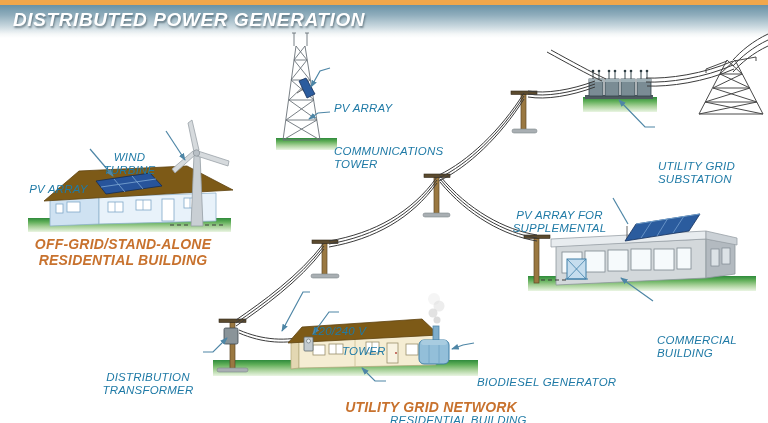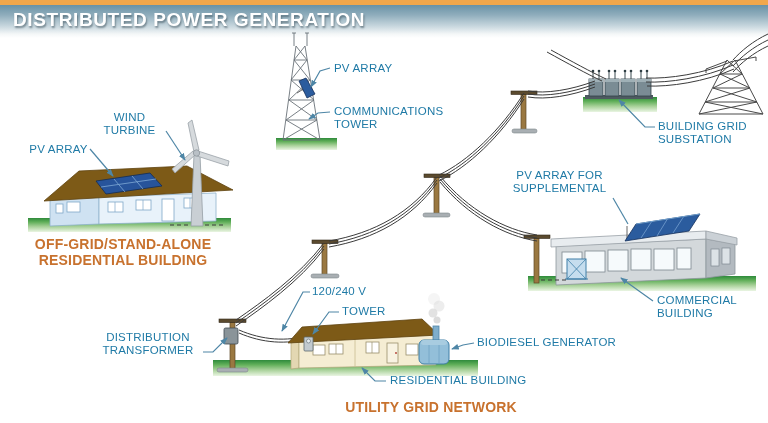--- a/index.html
+++ b/index.html
@@ -1,24 +1,24 @@
 <!DOCTYPE html>
 <html><head>
 <meta charset="utf-8">
 <style>
   html,body{margin:0;padding:0;background:#fff;}
   .stage{position:relative;width:768px;height:423px;background:#ffffff;overflow:hidden;
-         font-family:"Liberation Sans",sans-serif;}
+         font-family:"Liberation Sans",sans-serif;font-style:italic;}
   .topbar{position:absolute;top:0;left:0;width:768px;height:5px;background:#F2A74B;}
   .banner{position:absolute;top:5px;left:0;width:768px;height:33px;
           background:linear-gradient(to bottom,#6A92A6 0%,#8FADBC 30%,#C9D8DF 65%,#F4F7F8 88%,#ffffff 100%);}
   .title{position:absolute;top:9px;left:13px;font-size:19px;font-weight:bold;color:#ffffff;
          letter-spacing:0.6px;text-shadow:1px 1.5px 2px rgba(50,70,80,0.55);white-space:nowrap;}
   svg.diagram{position:absolute;top:0;left:0;}
-  .lbl{position:absolute;font-size:11.5px;line-height:13px;color:#1F7AA6;letter-spacing:0.2px;white-space:nowrap;}
+  .lbl{position:absolute;font-size:11.5px;line-height:13px;color:#1F7AA6;letter-spacing:0.2px;white-space:nowrap;margin-top:40px;}
   .lbl.r{text-align:center;}
   .cap{position:absolute;font-size:14px;line-height:16px;font-weight:bold;color:#C8722E;
        text-align:center;letter-spacing:0.2px;white-space:nowrap;}
 </style>
 </head>
 <body>
 
 <div class="stage">
 
   <div class="topbar"></div>
@@ -271,21 +271,21 @@
 
   <div class="lbl" style="left:334px;top:62px">PV ARRAY</div>
 
   <div class="lbl" style="left:334px;top:105px">
     <div>COMMUNICATIONS</div>
     <div>TOWER</div>
   </div>
 
 
   <div class="lbl" style="left:658px;top:120px">
-    <div>BUILDING GRID</div>
+    <div>UTILITY GRID</div>
     <div>SUBSTATION</div>
   </div>
 
   <div class="lbl r" style="left:508px;top:169px;width:103px">
     <div>PV ARRAY FOR</div>
     <div>SUPPLEMENTAL</div>
   </div>
 
   <div class="lbl" style="left:657px;top:294px">
     <div>COMMERCIAL</div>

